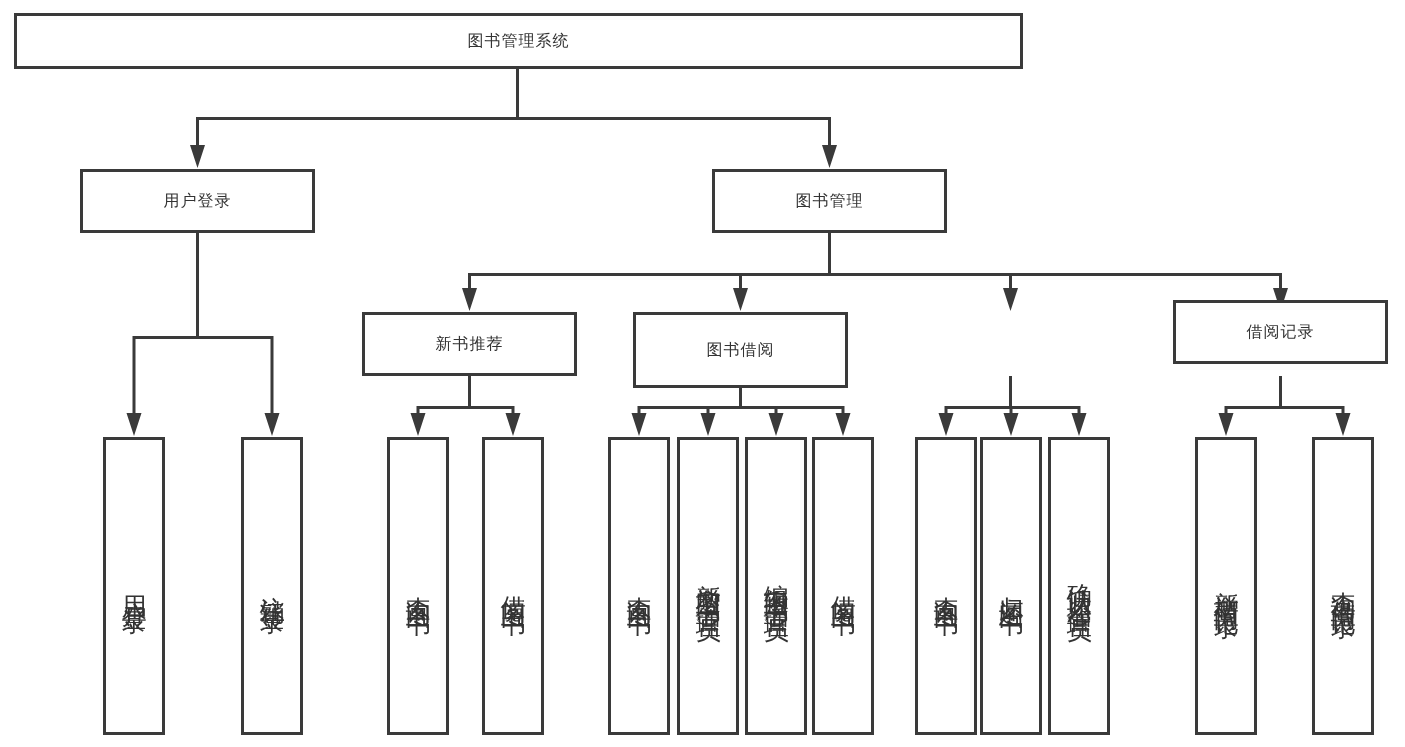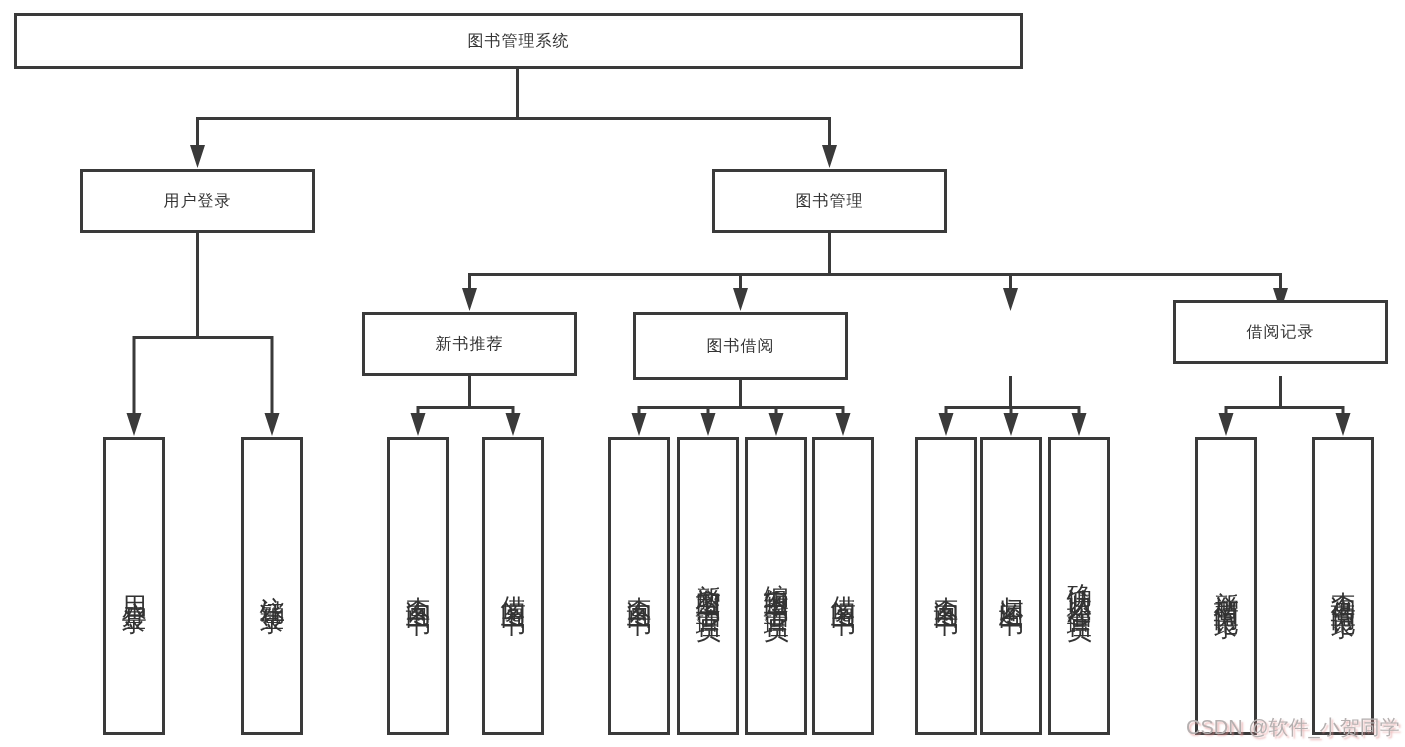--- a/index.html
+++ b/index.html
@@ -86,21 +86,21 @@
     <path class="cline" d="M517.5 69 V120 M196 118.5 H831 M197.5 117 V150 M829.5 117 V150 M197.5 233 V339 M132.5 337.5 H273.5 M134 336 V418 M272 336 V418 M829.5 233 V276 M468 274.5 H1282 M469.5 273 V292 M740.5 273 V292 M1010.5 273 V292 M1280.5 273 V292 M469.5 376 V409 M416.5 407.5 H514.5 M418 406 V418 M513 406 V418 M740.5 376 V409 M637.5 407.5 H844.5 M639 406 V418 M708 406 V418 M776 406 V418 M843 406 V418 M1010.5 376 V409 M944.5 407.5 H1080.5 M946 406 V418 M1011 406 V418 M1079 406 V418 M1280.5 376 V409 M1224.5 407.5 H1344.5 M1226 406 V418 M1343 406 V418"></path>
     <path class="carrow" d="M190 145 L205 145 L197.5 168 Z M822 145 L837 145 L829.5 168 Z M462 288 L477 288 L469.5 311 Z M733 288 L748 288 L740.5 311 Z M1003 288 L1018 288 L1010.5 311 Z M1273 288 L1288 288 L1280.5 311 Z M126.5 413 L141.5 413 L134 436 Z M264.5 413 L279.5 413 L272 436 Z M410.5 413 L425.5 413 L418 436 Z M505.5 413 L520.5 413 L513 436 Z M631.5 413 L646.5 413 L639 436 Z M700.5 413 L715.5 413 L708 436 Z M768.5 413 L783.5 413 L776 436 Z M835.5 413 L850.5 413 L843 436 Z M938.5 413 L953.5 413 L946 436 Z M1003.5 413 L1018.5 413 L1011 436 Z M1071.5 413 L1086.5 413 L1079 436 Z M1218.5 413 L1233.5 413 L1226 436 Z M1335.5 413 L1350.5 413 L1343 436 Z"></path>
   </svg>
 
   <div class="hnode" style="left:14px; top:13px; width:1009px; height:56px;">图书管理系统</div>
 
   <div class="hnode" style="left:80px; top:169px; width:235px; height:64px;">用户登录</div>
   <div class="hnode" style="left:712px; top:169px; width:235px; height:64px;">图书管理</div>
 
   <div class="hnode" style="left:362px; top:312px; width:215px; height:64px;">新书推荐</div>
-  <div class="hnode" style="left:633px; top:312px; width:215px; height:68px;">图书借阅</div>
+  <div class="hnode" style="left:633px; top:312px; width:215px; height:76px;">图书借阅</div>
   <div class="hnode" style="left:1173px; top:300px; width:215px; height:64px;">借阅记录</div>
 
   <div class="vnode" style="left:103px;">
     <span class="vtext">用户登录</span>
   </div>
   <div class="vnode" style="left:241px;">
     <span class="vtext">注销登录</span>
   </div>
 
   <div class="vnode" style="left:387px;">
@@ -133,15 +133,14 @@
     <span class="vtext">确认归还（管理员）</span>
   </div>
 
   <div class="vnode" style="left:1195px;">
     <span class="vtext">新增借阅记录</span>
   </div>
   <div class="vnode" style="left:1312px;">
     <span class="vtext">查询借阅记录</span>
   </div>
 
-  <div id="watermark">CSDN @软件_小贺同学</div>
 
 </div>
 
 </body></html>

